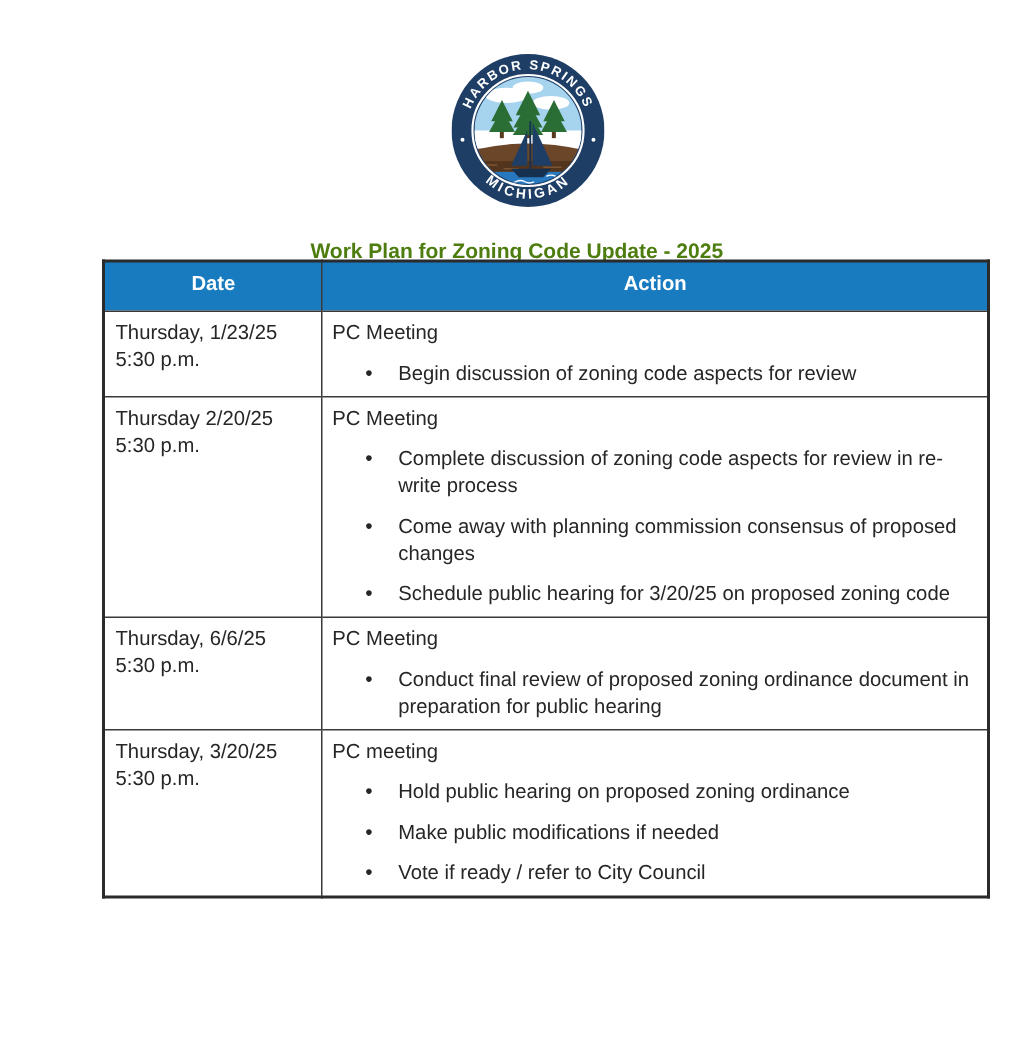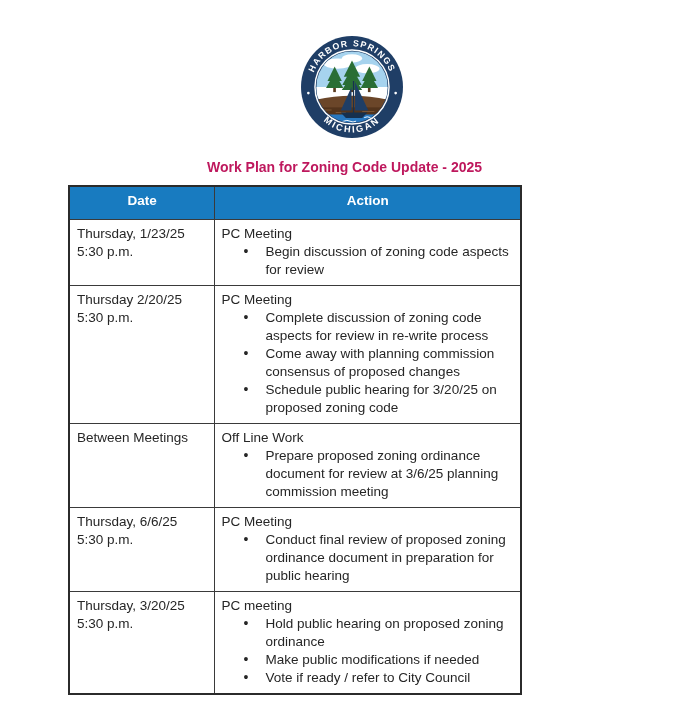--- a/index.html
+++ b/index.html
@@ -13,25 +13,25 @@
     overflow:hidden;
   }
   .seal {
     position:absolute; left:301px; top:36px;
     width:102px; height:102px;
   }
   .doc-title {
     position:absolute; top:159px; left:0;
     width:100%;
     text-align:center;
-    font-size:14px; font-weight:bold; color:#be185d;
+    font-size:14px; font-weight:bold; color:#4d7c0f;
   }
   table.workplan {
-    position:absolute; left:68px; top:185px;
-    width:454px;
+    position:absolute; left:68px; top:173px;
+    width:592px;
     border-collapse:collapse;
     table-layout:fixed;
     font-size:13.5px; line-height:18px; color:#262626;
   }
   table.workplan col.c-date { width:145px; }
   table.workplan th, table.workplan td {
     border:1px solid #3a3a3a;
     vertical-align:top;
     padding:5px 6px 6px 7px;
   }
@@ -51,20 +51,21 @@
   tbody tr.r5 td { height:68px; }
   tbody tr.r6 td { height:88px; }
   .date-line1, .action-title { font-weight:normal; display:block; }
   .date-line2 { display:block; }
   ul.bullets {
     list-style:none;
     margin:0; padding:0 0 0 44px;
   }
   ul.bullets li {
     position:relative;
+    margin-top:9px;
   }
   ul.bullets li::before {
     content:"\2022";
     position:absolute;
     left:-22px;
     top:-1px;
     font-size:14px;
     color:#262626;
   }
 </style>
@@ -174,32 +175,20 @@
         </td>
         <td>
           <span class="action-title">PC Meeting</span>
           <ul class="bullets">
             <li>Complete discussion of zoning code aspects for review in re-write process</li>
             <li>Come away with planning commission consensus of proposed changes</li>
             <li>Schedule public hearing for 3/20/25 on proposed zoning code</li>
           </ul>
         </td>
       </tr>
-      <tr class="r4">
-        <td>
-          <span class="date-line1">Between Meetings</span>
-          <span class="date-line2"></span>
-        </td>
-        <td>
-          <span class="action-title">Off Line Work</span>
-          <ul class="bullets">
-            <li>Prepare proposed zoning ordinance document for review at 3/6/25 planning commission meeting</li>
-          </ul>
-        </td>
-      </tr>
       <tr class="r5">
         <td>
           <span class="date-line1">Thursday, 6/6/25</span>
           <span class="date-line2">5:30 p.m.</span>
         </td>
         <td>
           <span class="action-title">PC Meeting</span>
           <ul class="bullets">
             <li>Conduct final review of proposed zoning ordinance document in preparation for public hearing</li>
           </ul>

